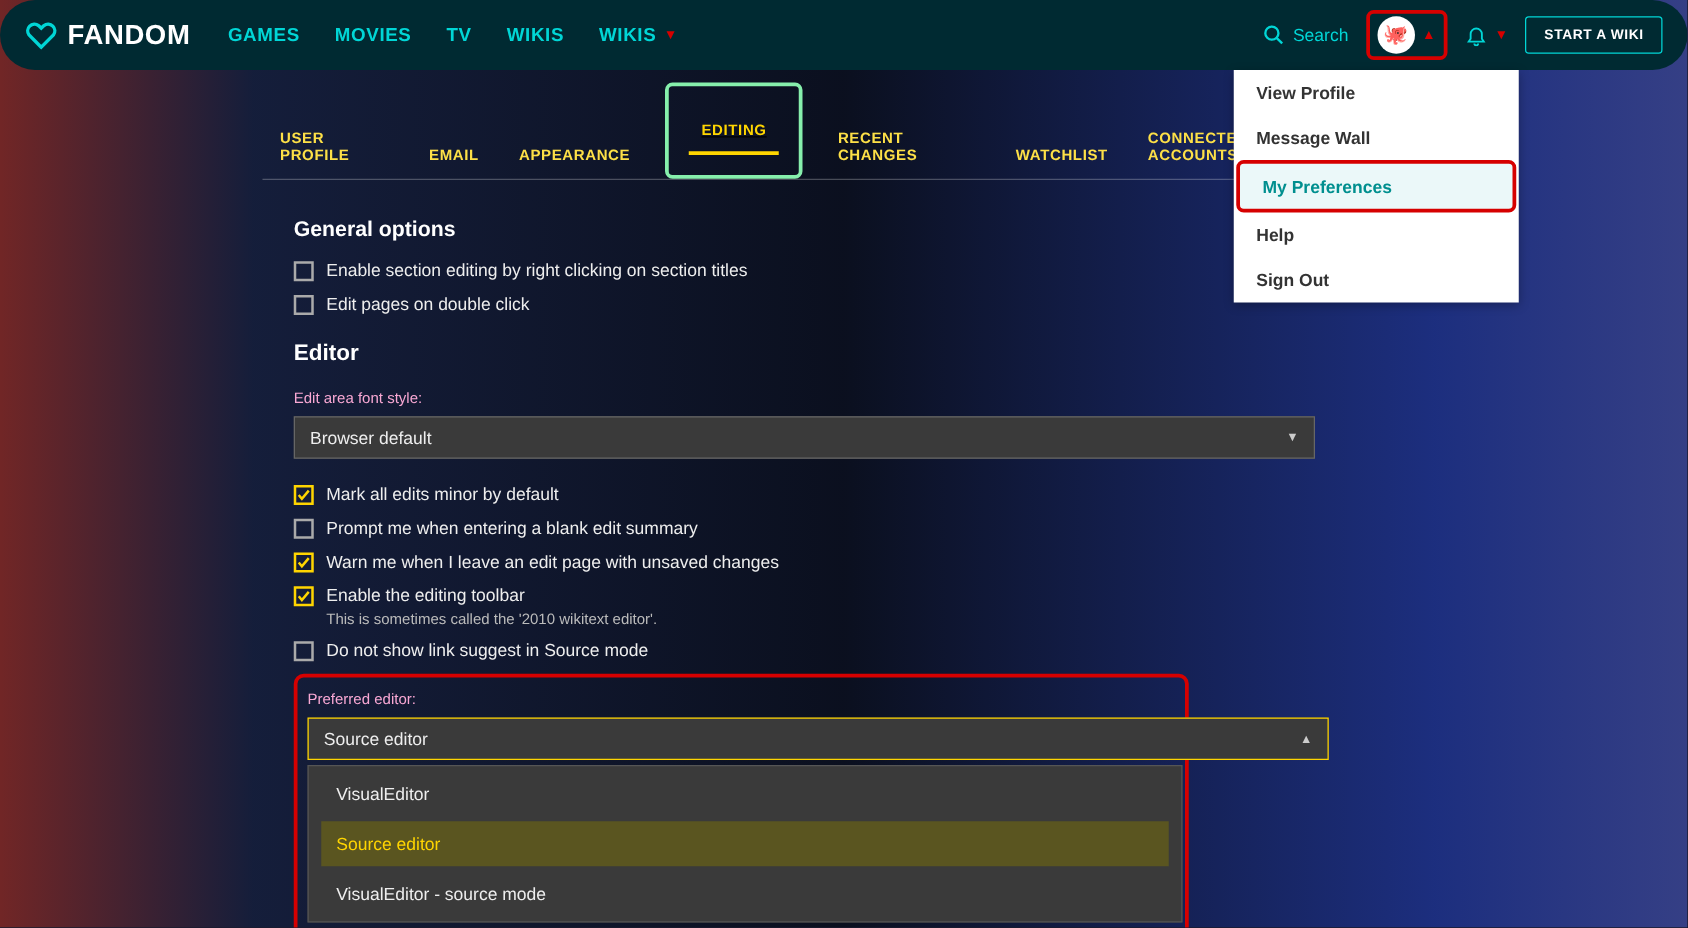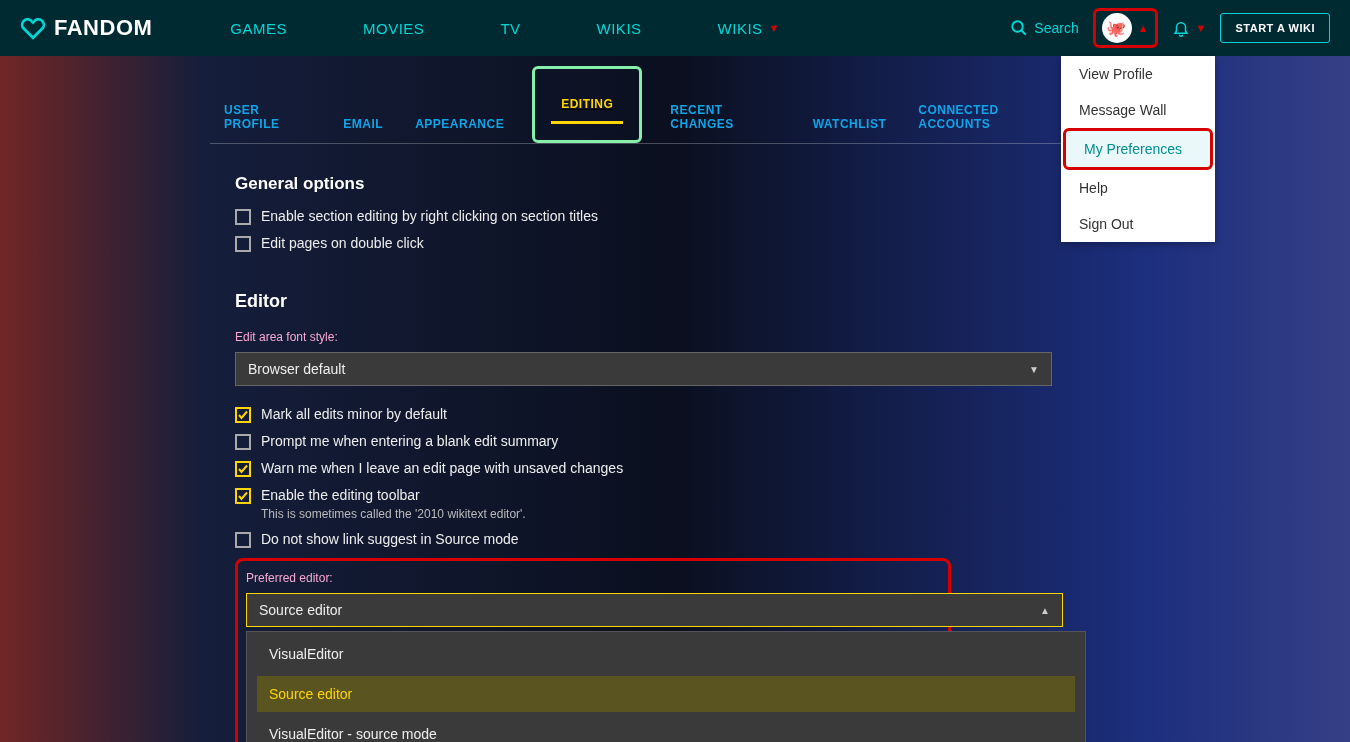--- a/index.html
+++ b/index.html
@@ -21,43 +21,43 @@
     z-index: 0;
   }
   .topnav {
     position: relative;
     z-index: 10;
     height: 56px;
     background: #002a32;
     display: flex;
     align-items: center;
     padding: 0 20px;
+    border-radius: 28px;
   }
   .logo {
     display: flex;
     align-items: center;
     color: #00d6d6;
     font-weight: 900;
     font-size: 22px;
     letter-spacing: 0.5px;
     margin-right: 30px;
   }
   .logo svg { margin-right: 8px; }
   .logo-text { color: #fff; }
   .nav-links { display: flex; gap: 28px; }
   .nav-link {
     color: #00d6d6;
-    font-weight: 400;
+    font-weight: 700;
     font-size: 15px;
     letter-spacing: 0.5px;
     cursor: pointer;
     display: flex;
     align-items: center;
     gap: 6px;
-    margin-left: 48px;
   }
   .topnav-right {
     margin-left: auto;
     display: flex;
     align-items: center;
     gap: 14px;
   }
   .search-group {
     display: flex;
     align-items: center;
@@ -93,24 +93,25 @@
     font-size: 11px;
     letter-spacing: 0.5px;
     padding: 8px 14px;
     border-radius: 3px;
     cursor: pointer;
   }
   .user-dropdown {
     position: absolute;
     top: 56px;
     right: 135px;
-    width: 154px;
+    width: 228px;
     background: #fff;
     z-index: 30;
     box-shadow: 0 2px 8px rgba(0,0,0,0.3);
+    font-weight: bold;
   }
   .dd-item {
     padding: 10px 18px;
     font-size: 14px;
     color: #333;
     cursor: pointer;
   }
   .dd-item-active {
     background: #ebf8f9;
     color: #008f8f;
@@ -126,21 +127,21 @@
     padding-top: 10px;
   }
   .tabbar {
     display: flex;
     gap: 24px;
     border-bottom: 1px solid rgba(255,255,255,0.25);
     padding: 0 10px;
     align-items: flex-end;
   }
   .tab {
-    color: #0ea5e9;
+    color: #fde047;
     font-size: 12px;
     font-weight: 800;
     letter-spacing: 0.5px;
     padding: 14px 4px 12px;
     cursor: pointer;
   }
   .tab-active-wrap {
     border: 3px solid #86efac;
     border-radius: 6px;
     padding: 16px;
@@ -205,21 +206,21 @@
     border: 1px solid #ffd500;
   }
   .pref-editor-block {
     border: 3px solid #d60000;
     border-radius: 8px;
     padding: 10px 8px 14px;
     margin-top: 6px;
     width: 716px;
   }
   .options-panel {
-    width: 840px;
+    width: 700px;
     background: #3a3a3a;
     border: 1px solid #555;
     margin-top: 4px;
   }
   .opt {
     padding: 10px 20px;
     font-size: 14px;
     color: #eee;
     cursor: pointer;
   }
@@ -304,21 +305,21 @@
     <h3>General options</h3>
     <div class="check-row">
       <span class="cbox unchecked"></span>
       <span>Enable section editing by right clicking on section titles</span>
     </div>
     <div class="check-row">
       <span class="cbox unchecked"></span>
       <span>Edit pages on double click</span>
     </div>
 
-    <h3 class="big" style="margin-top:39px">Editor</h3>
+    <h3 class="big" style="margin-top:20px">Editor</h3>
     <div class="field-label">Edit area font style:</div>
     <div class="select-box">
       <span>Browser default</span>
       <span class="chev">▼</span>
     </div>
 
     <div class="check-row" style="margin-top:20px">
       <span class="cbox">
         <svg viewBox="0 0 24 24" fill="none" stroke="#ffd500" stroke-width="4">
             <polyline points="4 12 9 18 20 5"></polyline>

